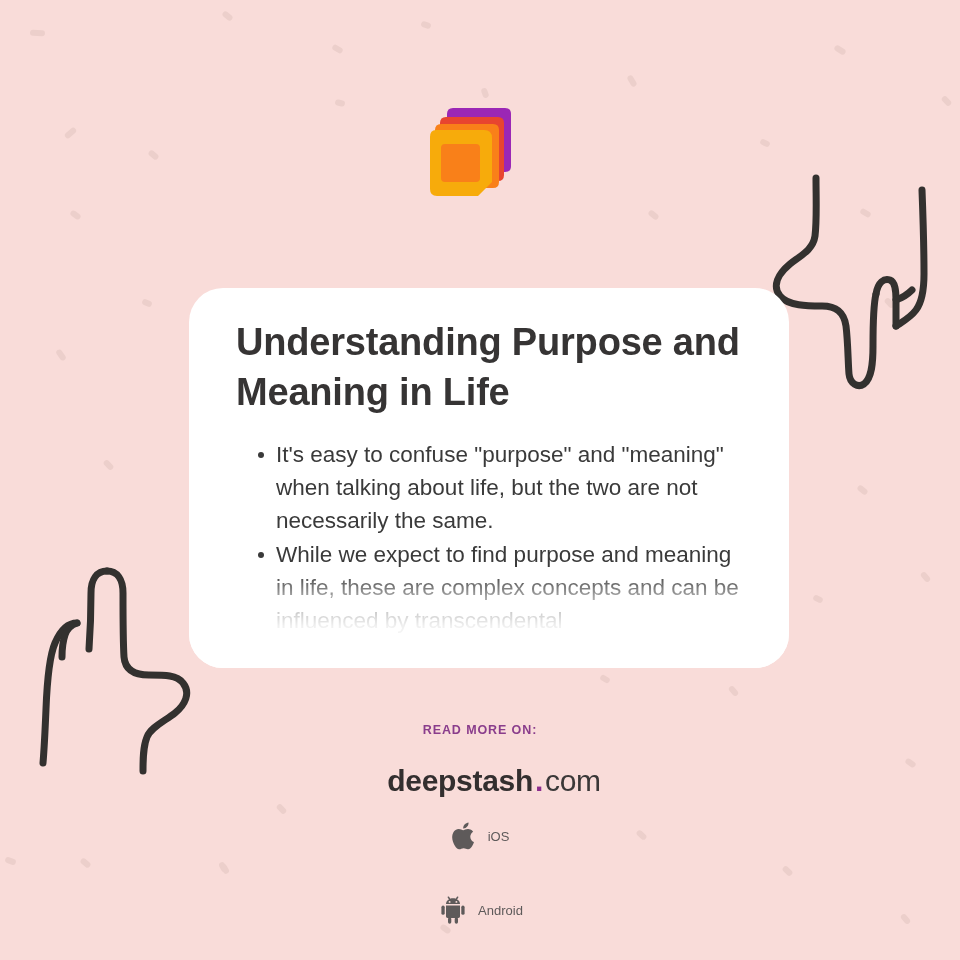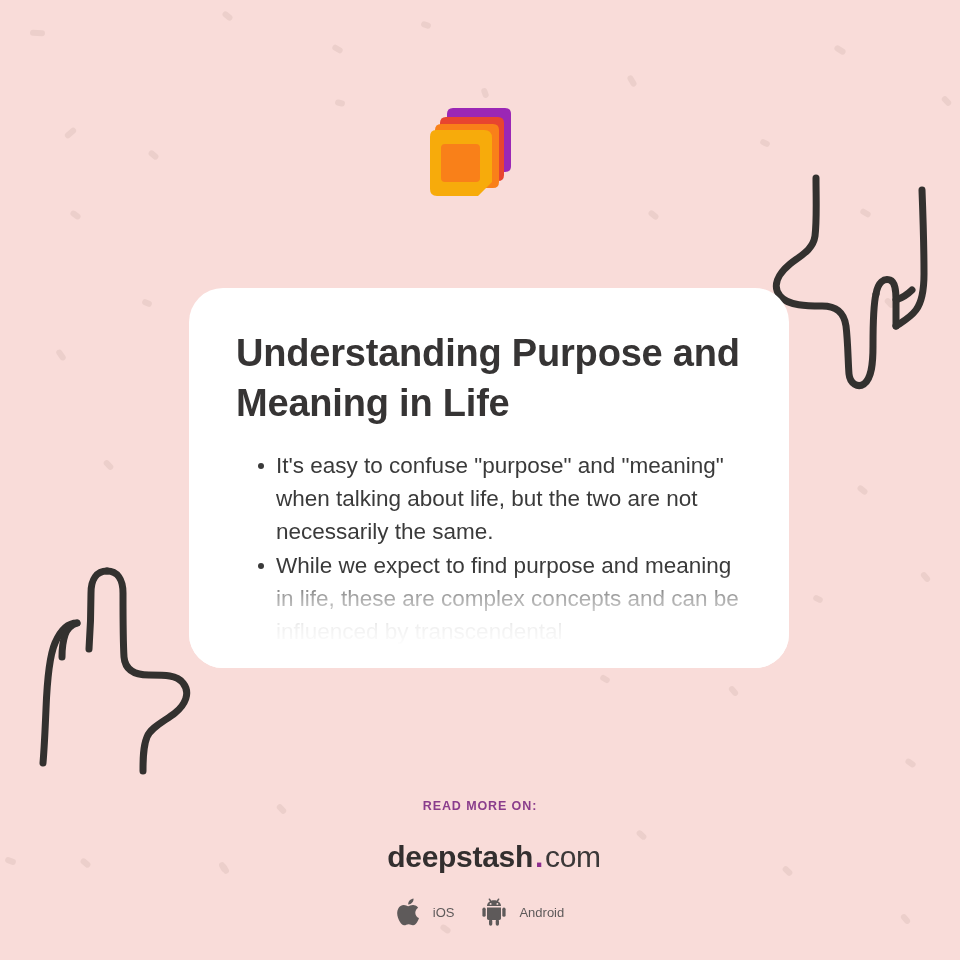--- a/index.html
+++ b/index.html
@@ -65,21 +65,21 @@
     position: absolute;
     left: 189px;
     top: 288px;
     width: 600px;
     height: 380px;
     background: #ffffff;
     border-radius: 34px;
     overflow: hidden;
   }
   #card-inner {
-    padding: 41px 40px 0 47px;
+    padding: 30px 40px 0 47px;
     box-sizing: border-box;
     height: 100%;
   }
   #card-title {
     margin: 0;
     font-size: 38px;
     line-height: 1.31;
     font-weight: bold;
     color: #363434;
     letter-spacing: -0.2px;
@@ -121,21 +121,21 @@
         rgba(255,255,255,0.92) 56%,
         rgba(255,255,255,1) 78%);
     pointer-events: none;
   }
 
   
   #footer {
     position: absolute;
     left: 0;
     right: 0;
-    top: 799px;
+    top: 723px;
     text-align: center;
   }
   #read-more-on {
     font-size: 12.5px;
     font-weight: bold;
     letter-spacing: 0.9px;
     color: #8a3d8c;
     margin: 0;
   }
   #wordmark {
@@ -151,21 +151,22 @@
     font-weight: bold;
     padding: 0 2px;
   }
   #wordmark-tld { font-weight: normal; color: #3b3838; text-align: center; }
 
   #store-badges {
     margin-top: 22px;
     display: flex;
     justify-content: center;
     align-items: center;
-    gap: 24px;
+    gap: 42px;
+    flex-direction: column;
   }
   .badge {
     display: flex;
     align-items: center;
     gap: 9px;
   }
   .badge svg { display: block; }
   .badge-label {
     font-size: 13px;
     color: #5e5a5a;

